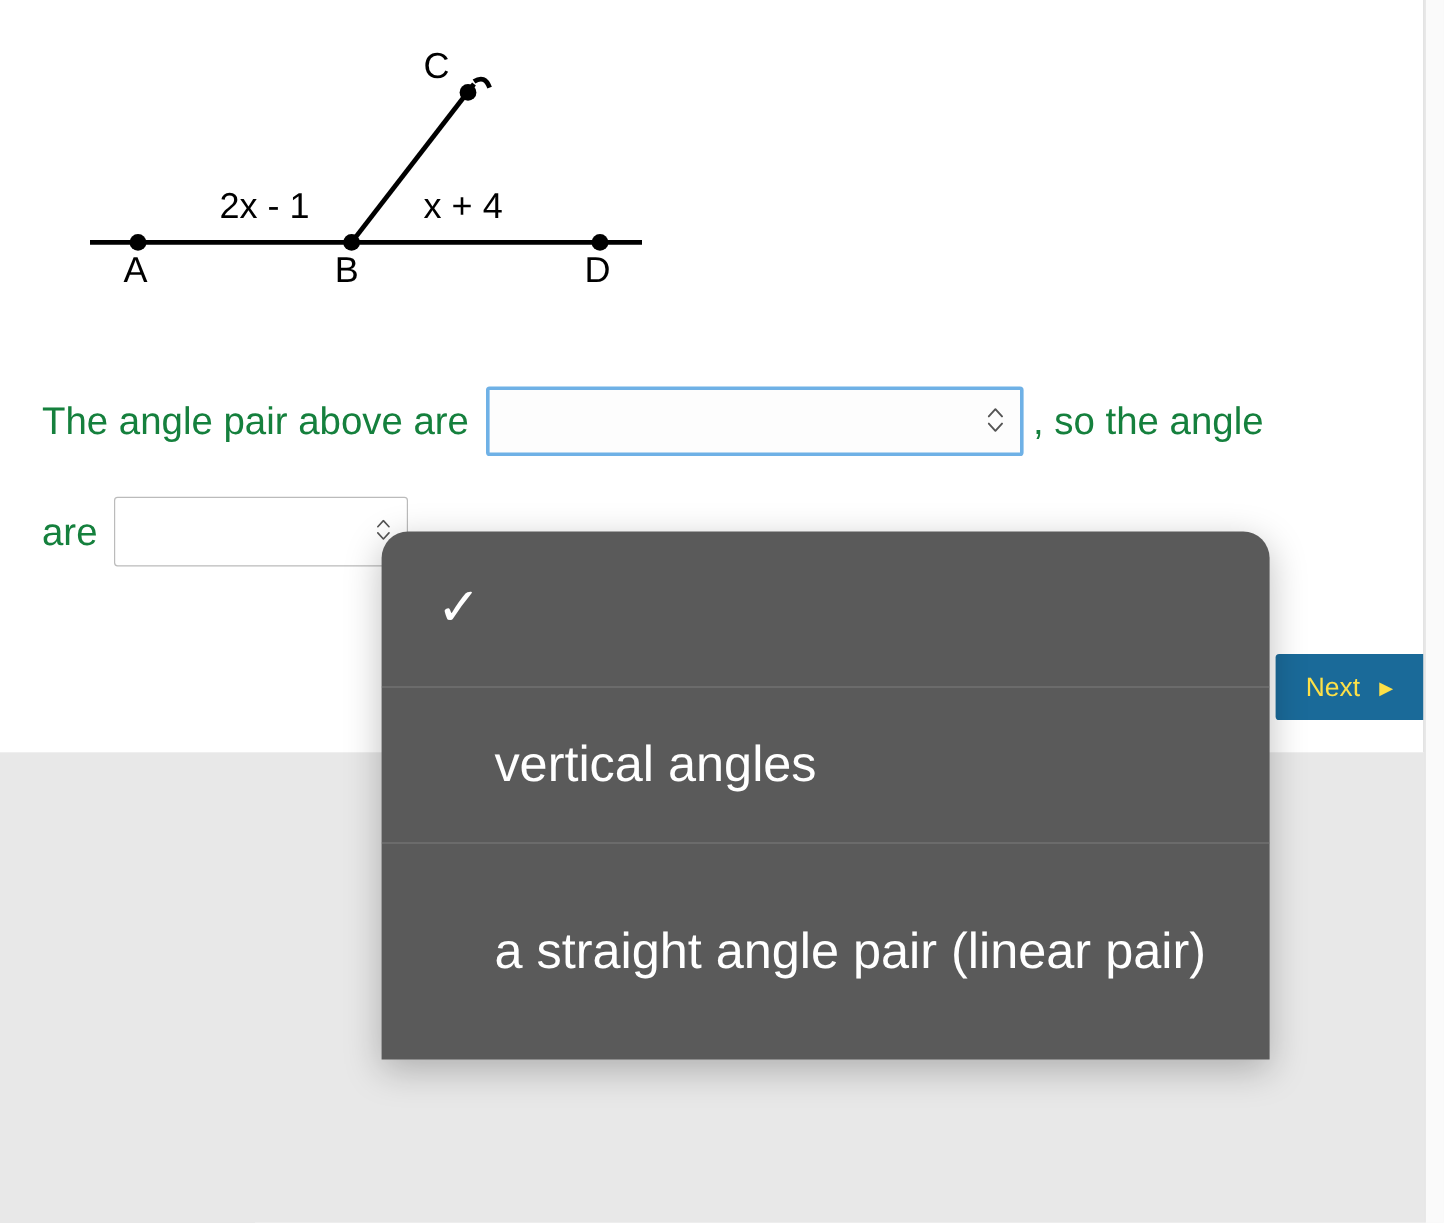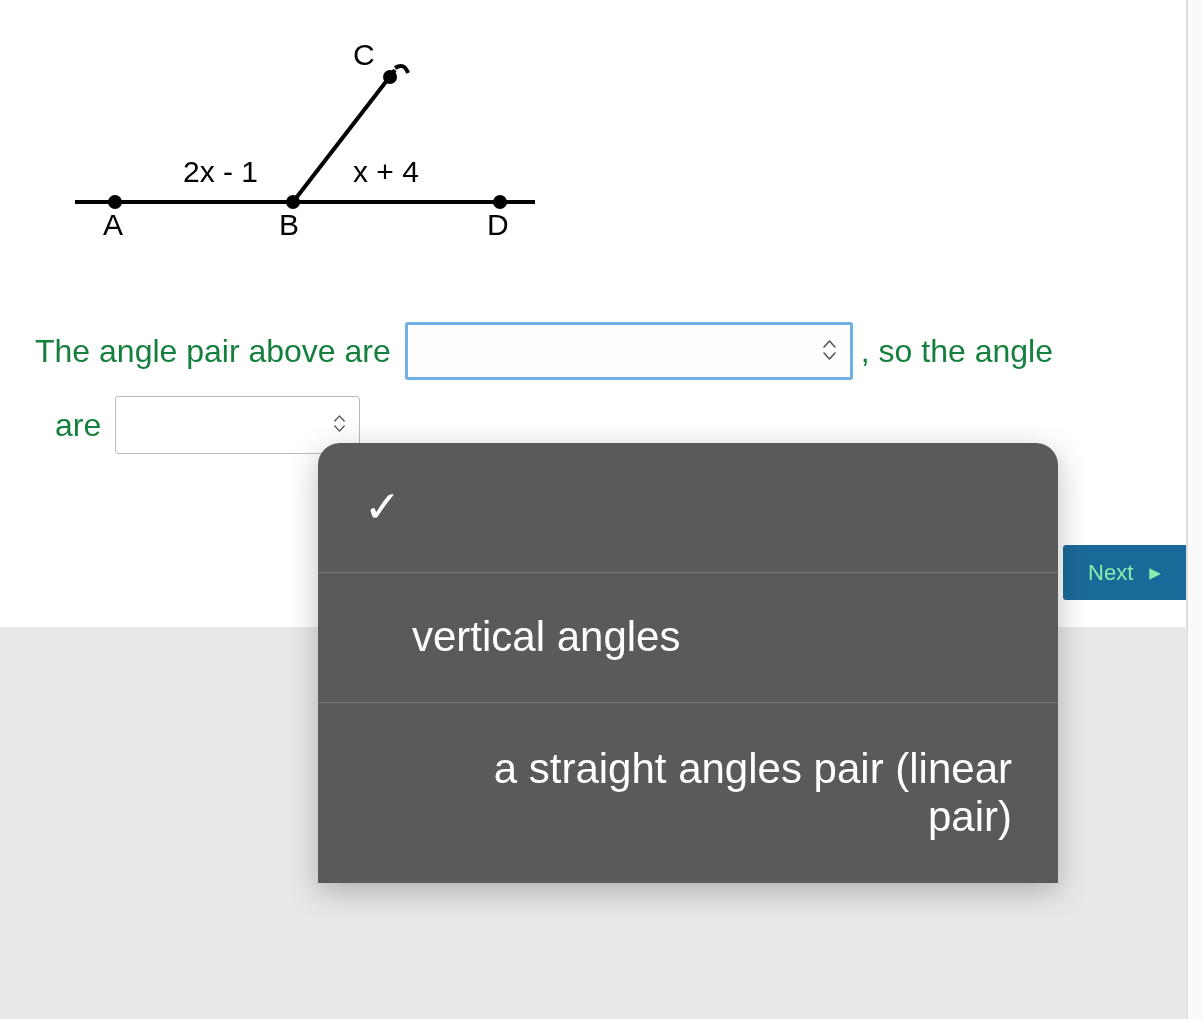--- a/index.html
+++ b/index.html
@@ -37,21 +37,21 @@
       position: absolute;
       left: 35px;
       font-size: 32px;
       color: #15803d;
       display: flex;
       align-items: center;
       flex-wrap: wrap;
       gap: 6px;
     }
     .sentence-row1 { top: 322px; }
-    .sentence-row2 { top: 396px; margin-left: 20px; }
+    .sentence-row2 { top: 414px; }
     .dropdown {
       display: inline-flex;
       align-items: center;
       justify-content: flex-end;
       height: 58px;
       border: 1px solid #bbb;
       border-radius: 3px;
       background: #fff;
       padding: 0 14px 0 10px;
       cursor: pointer;
@@ -69,21 +69,21 @@
       line-height: 1;
       user-select: none;
     }
     .next-button {
       position: absolute;
       right: 0;
       top: 545px;
       width: 123px;
       height: 55px;
       background: #1a6a99;
-      color: #86efac;
+      color: #fde047;
       font-size: 22px;
       border: none;
       border-radius: 3px 0 0 3px;
       display: flex;
       align-items: center;
       justify-content: center;
       gap: 16px;
       cursor: pointer;
     }
     .next-button .tri {
@@ -114,21 +114,20 @@
       height: 180px;
     }
     .menu-item:last-child { border-bottom: none; }
     .menu-item .check-slot {
       width: 48px;
       display: inline-block;
       font-size: 44px;
     }
     .menu-item .opt-text {
       margin-left: 0;
-      text-align: right;
     }
     .bottom-gray {
       position: absolute;
       top: 627px;
       left: 0;
       width: 1187px;
       height: 392px;
       background: #e8e8e8;
     }
     .right-strip {
@@ -199,15 +198,15 @@
   <div class="menu-item">
     <span class="check-slot">✓</span>
     <span class="opt-text"></span>
   </div>
   <div class="menu-item">
     <span class="check-slot"></span>
     <span class="opt-text">vertical angles</span>
   </div>
   <div class="menu-item tall">
     <span class="check-slot"></span>
-    <span class="opt-text">a straight angles pair (linear pair)</span>
+    <span class="opt-text">a straight angle pair (linear pair)</span>
   </div>
 </div>
 
 </body></html>

